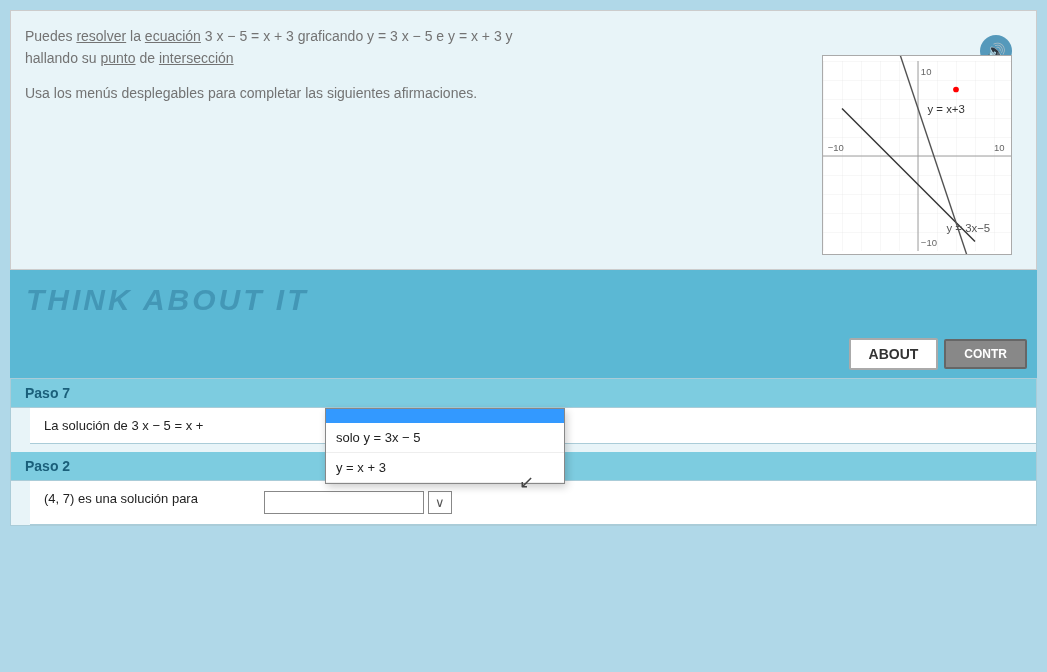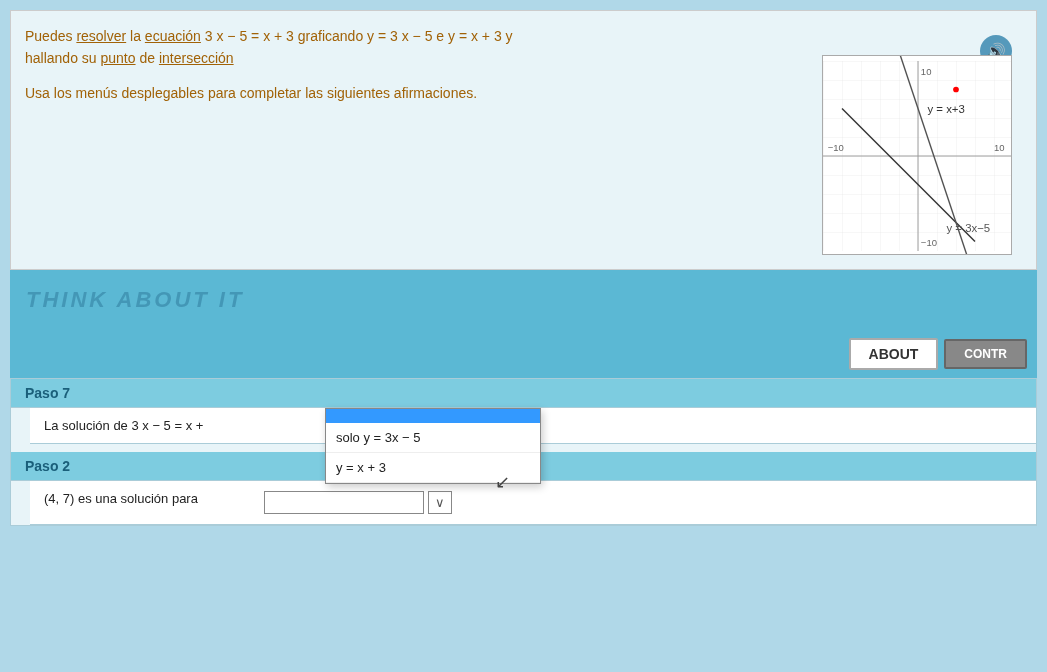--- a/index.html
+++ b/index.html
@@ -24,21 +24,21 @@
       min-height: 240px;
     }
 
     .instruction-text {
       flex: 1;
       padding-right: 20px;
     }
 
     .instruction-text p {
       font-size: 14px;
-      color: #a16207;
+      color: #737373;
       line-height: 1.6;
       margin-bottom: 12px;
     }
 
     .instruction-text p span.underline {
       text-decoration: underline;
     }
 
     .graph-container {
       width: 200px;
@@ -76,21 +76,21 @@
     .think-section {
       background: #5bb8d4;
       margin: 0 10px;
       padding: 20px 16px;
       height: 60px;
       display: flex;
       align-items: center;
     }
 
     .think-text {
-      font-size: 22px;
+      font-size: 30px;
       font-weight: bold;
       color: #3a8aaa;
       letter-spacing: 3px;
       text-transform: uppercase;
       font-style: italic;
       opacity: 0.7;
     }
 
     
     .buttons-row {
@@ -167,21 +167,21 @@
       font-size: 13px;
       color: #222;
       flex: 1;
     }
 
     
     .dropdown-overlay {
       position: absolute;
       left: 295px;
       top: 0;
-      width: 216px;
+      width: 240px;
       background: #f0abfc;
       border: 1px solid #888;
       box-shadow: 2px 3px 8px rgba(0,0,0,0.2);
       z-index: 100;
     }
 
     .dropdown-selected {
       background: #3399ff;
       color: white;
       padding: 7px 10px;

